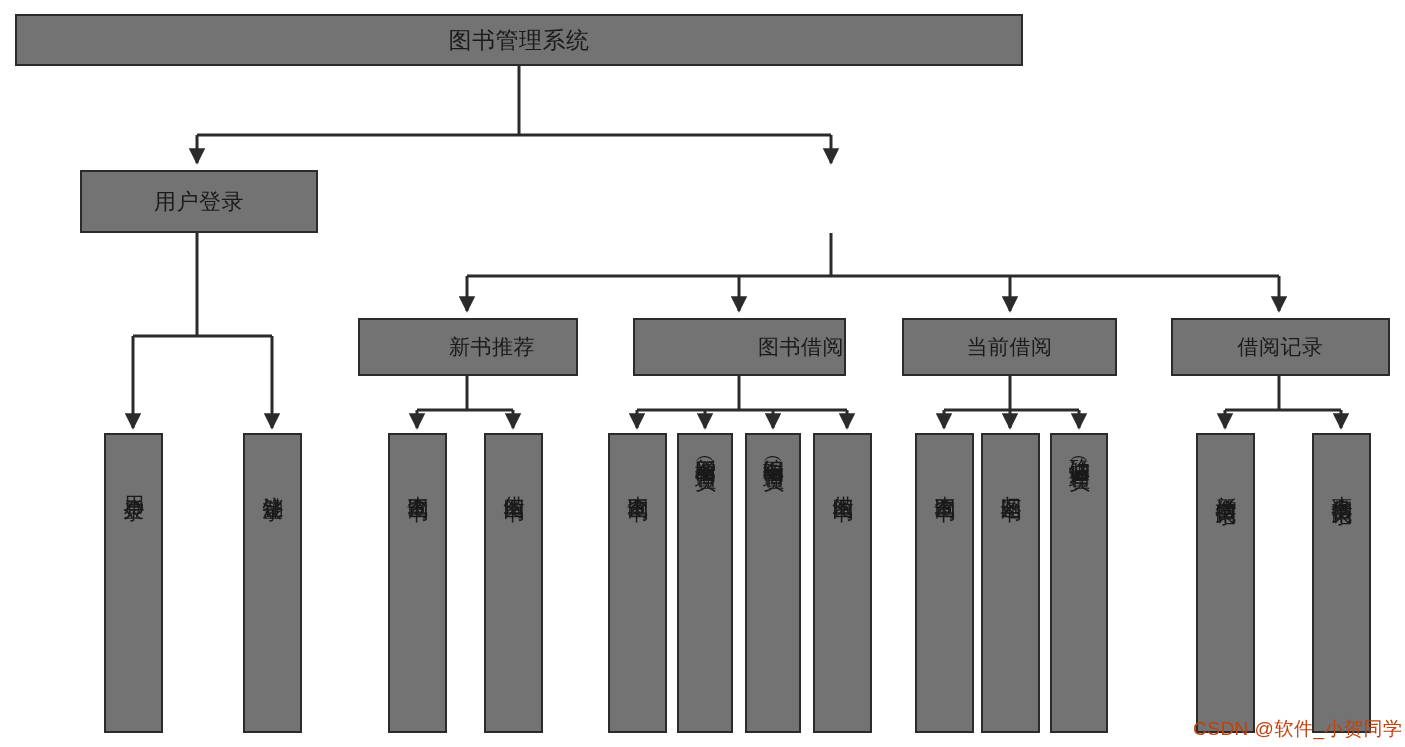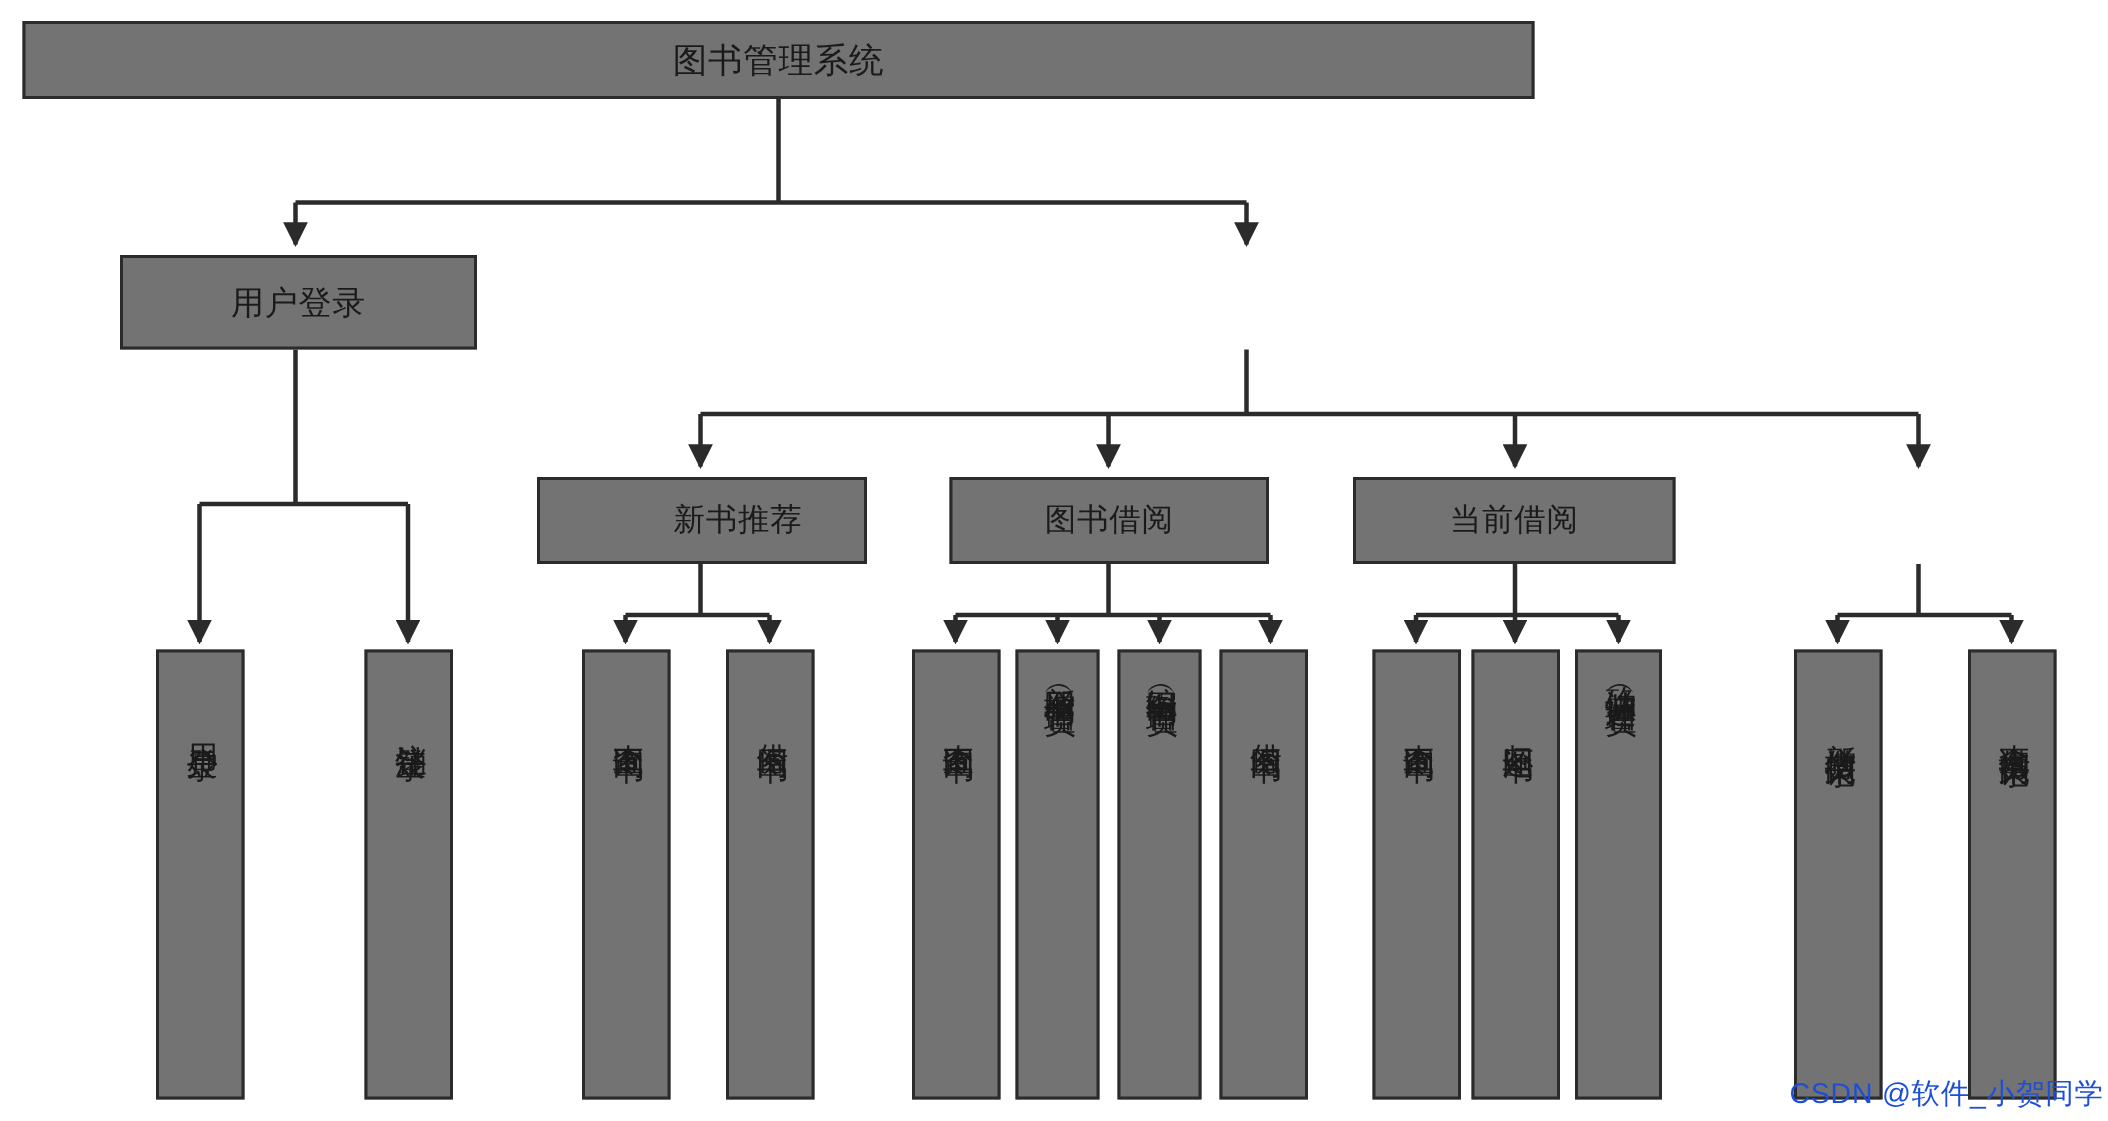--- a/index.html
+++ b/index.html
@@ -55,21 +55,21 @@
     font-size: 21px;
     line-height: 1.28;
     letter-spacing: 2px;
     white-space: nowrap;
     margin: 0 auto;
   }
   .node.leaf.mid .lbl  { margin-top: 44px; }
   .node.leaf.high .lbl { margin-top: 6px; }
   .watermark {
     position: absolute;
-    color: #1d4ed8;
+    color: #c2410c;
     font-size: 19px;
     letter-spacing: 0.5px;
     white-space: nowrap;
     user-select: none;
   }
 </style>
 </head>
 <body>
 
 <div id="canvas">
@@ -128,25 +128,28 @@
     <span class="lbl">图书管理系统</span>
   </div>
 
   <div class="node lvl2" style="left:80px; top:170px; width:238px; height:63px;">
     <span class="lbl">用户登录</span>
   </div>
 
   <div class="node lvl3" style="left:358px; top:318px; width:220px; height:58px;padding-left:48px;">
     <span class="lbl">新书推荐</span>
   </div>
-  <div class="node lvl3" style="left:633px; top:318px; width:213px; height:58px;">
+  <div class="node lvl3" style="left:633px; top:318px; width:213px; height:58px;justify-content:flex-end;">
     <span class="lbl">图书借阅</span>
   </div>
   <div class="node lvl3" style="left:902px; top:318px; width:215px; height:58px;">
     <span class="lbl">当前借阅</span>
+  </div>
+  <div class="node lvl3" style="left:1171px; top:318px; width:219px; height:58px;">
+    <span class="lbl">借阅记录</span>
   </div>
 
   <div class="node leaf mid" style="left:104px; top:433px; width:59px; height:300px;">
     <span class="lbl">用户登录</span>
   </div>
   <div class="node leaf mid" style="left:243px; top:433px; width:59px; height:300px;">
     <span class="lbl">注销登录</span>
   </div>
 
   <div class="node leaf mid" style="left:388px; top:433px; width:59px; height:300px;">

